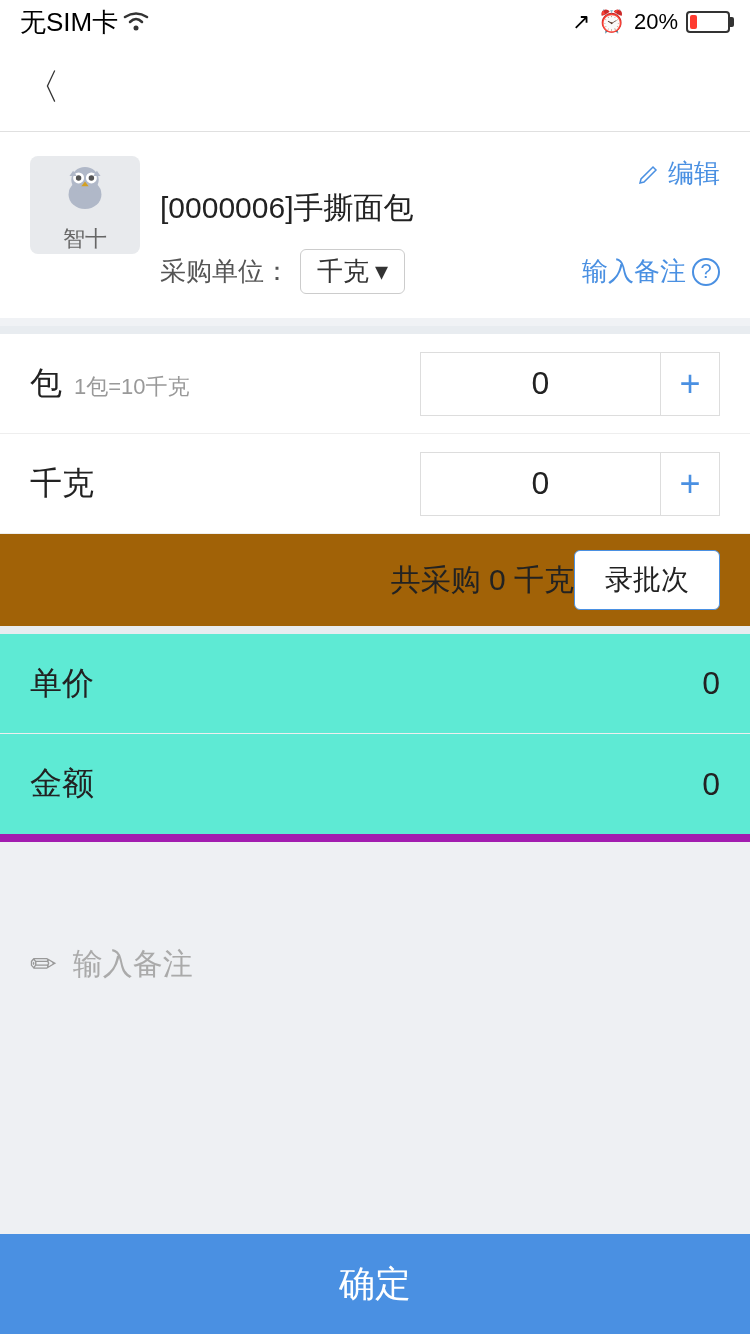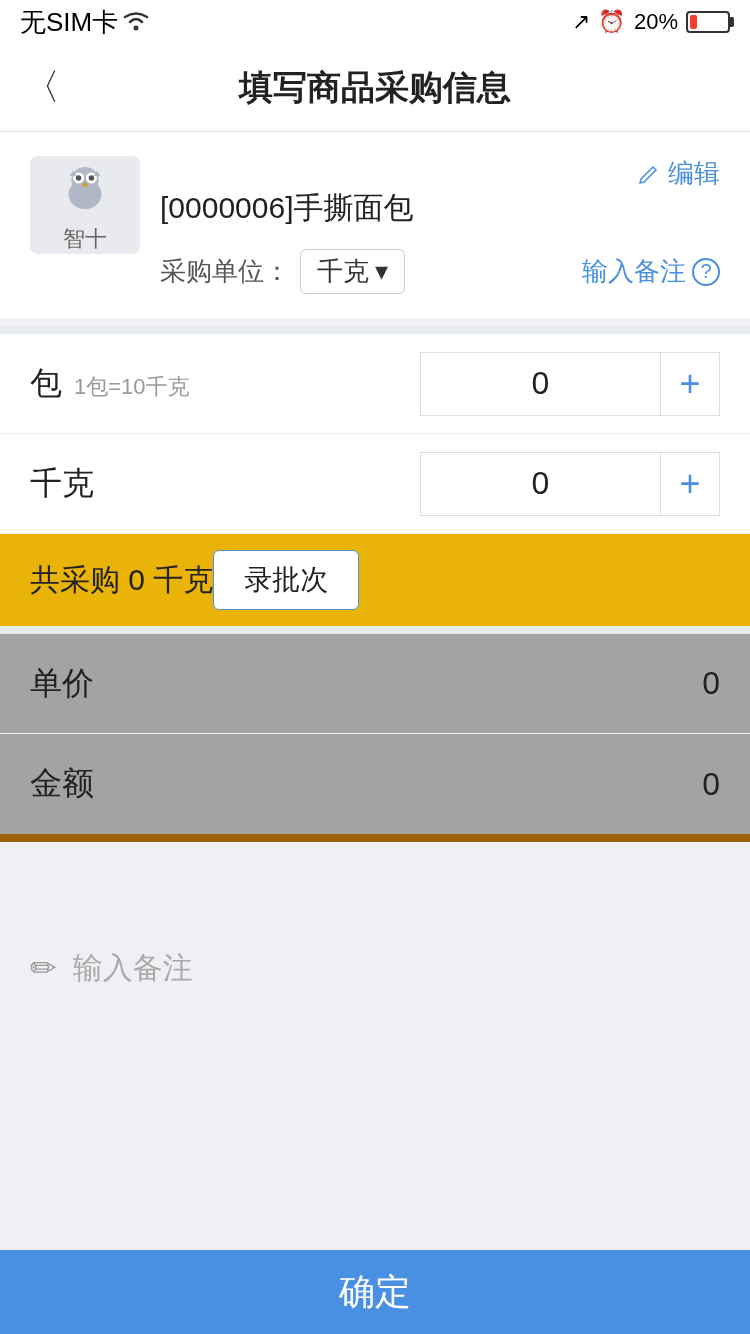--- a/index.html
+++ b/index.html
@@ -239,44 +239,44 @@
       justify-content: center;
       font-size: 36px;
       color: #4a90e2;
       cursor: pointer;
     }
 
     
     .total-row {
       display: flex;
       align-items: center;
-      justify-content: flex-start;
+      justify-content: flex-end;
       padding: 0 30px;
       height: 100px;
-      background: #eab308;
+      background: #a16207;
       border-bottom: 8px solid #e8ecf0;
     }
     .total-label {
       font-size: 30px;
       color: #222;
     }
     .record-btn {
       border: 1.5px solid #4a90e2;
       border-radius: 6px;
       padding: 10px 30px;
       font-size: 28px;
       color: #222;
       background: #fff;
       cursor: pointer;
     }
 
     
     .price-section {
-      background: #a3a3a3;
-      border-bottom: 8px solid #a16207;
+      background: #5eead4;
+      border-bottom: 8px solid #a21caf;
     }
     .price-row {
       display: flex;
       align-items: center;
       justify-content: space-between;
       padding: 0 30px;
       height: 100px;
       border-bottom: 1px solid #eee;
     }
     .price-row:last-child {
@@ -311,21 +311,21 @@
 
     
     .flex-spacer {
       flex: 1;
       background: #eef0f3;
     }
 
     
     .confirm-btn {
       width: 100%;
-      height: 84px;
+      height: 100px;
       background: #4a90e2;
       display: flex;
       align-items: center;
       justify-content: center;
       font-size: 36px;
       color: #fff;
       cursor: pointer;
       border: none;
       flex-shrink: 0;
     }
@@ -352,21 +352,20 @@
     <span>
       <div class="battery-body">
         <div class="battery-fill"></div>
       </div>
     </span>
   </div>
 </div>
 
 <div class="nav-bar">
   <span class="nav-back">〈</span>
-  <span class="nav-title">填写商品采购信息</span>
 </div>
 
 <div class="product-card">
   <div class="product-image">
     <svg width="70" height="70" viewBox="0 0 70 70">
 
       <rect width="70" height="70" rx="8" fill="#e8eaed"></rect>
 
       <ellipse cx="35" cy="42" rx="18" ry="16" fill="#b0b8c8"></ellipse>
 

